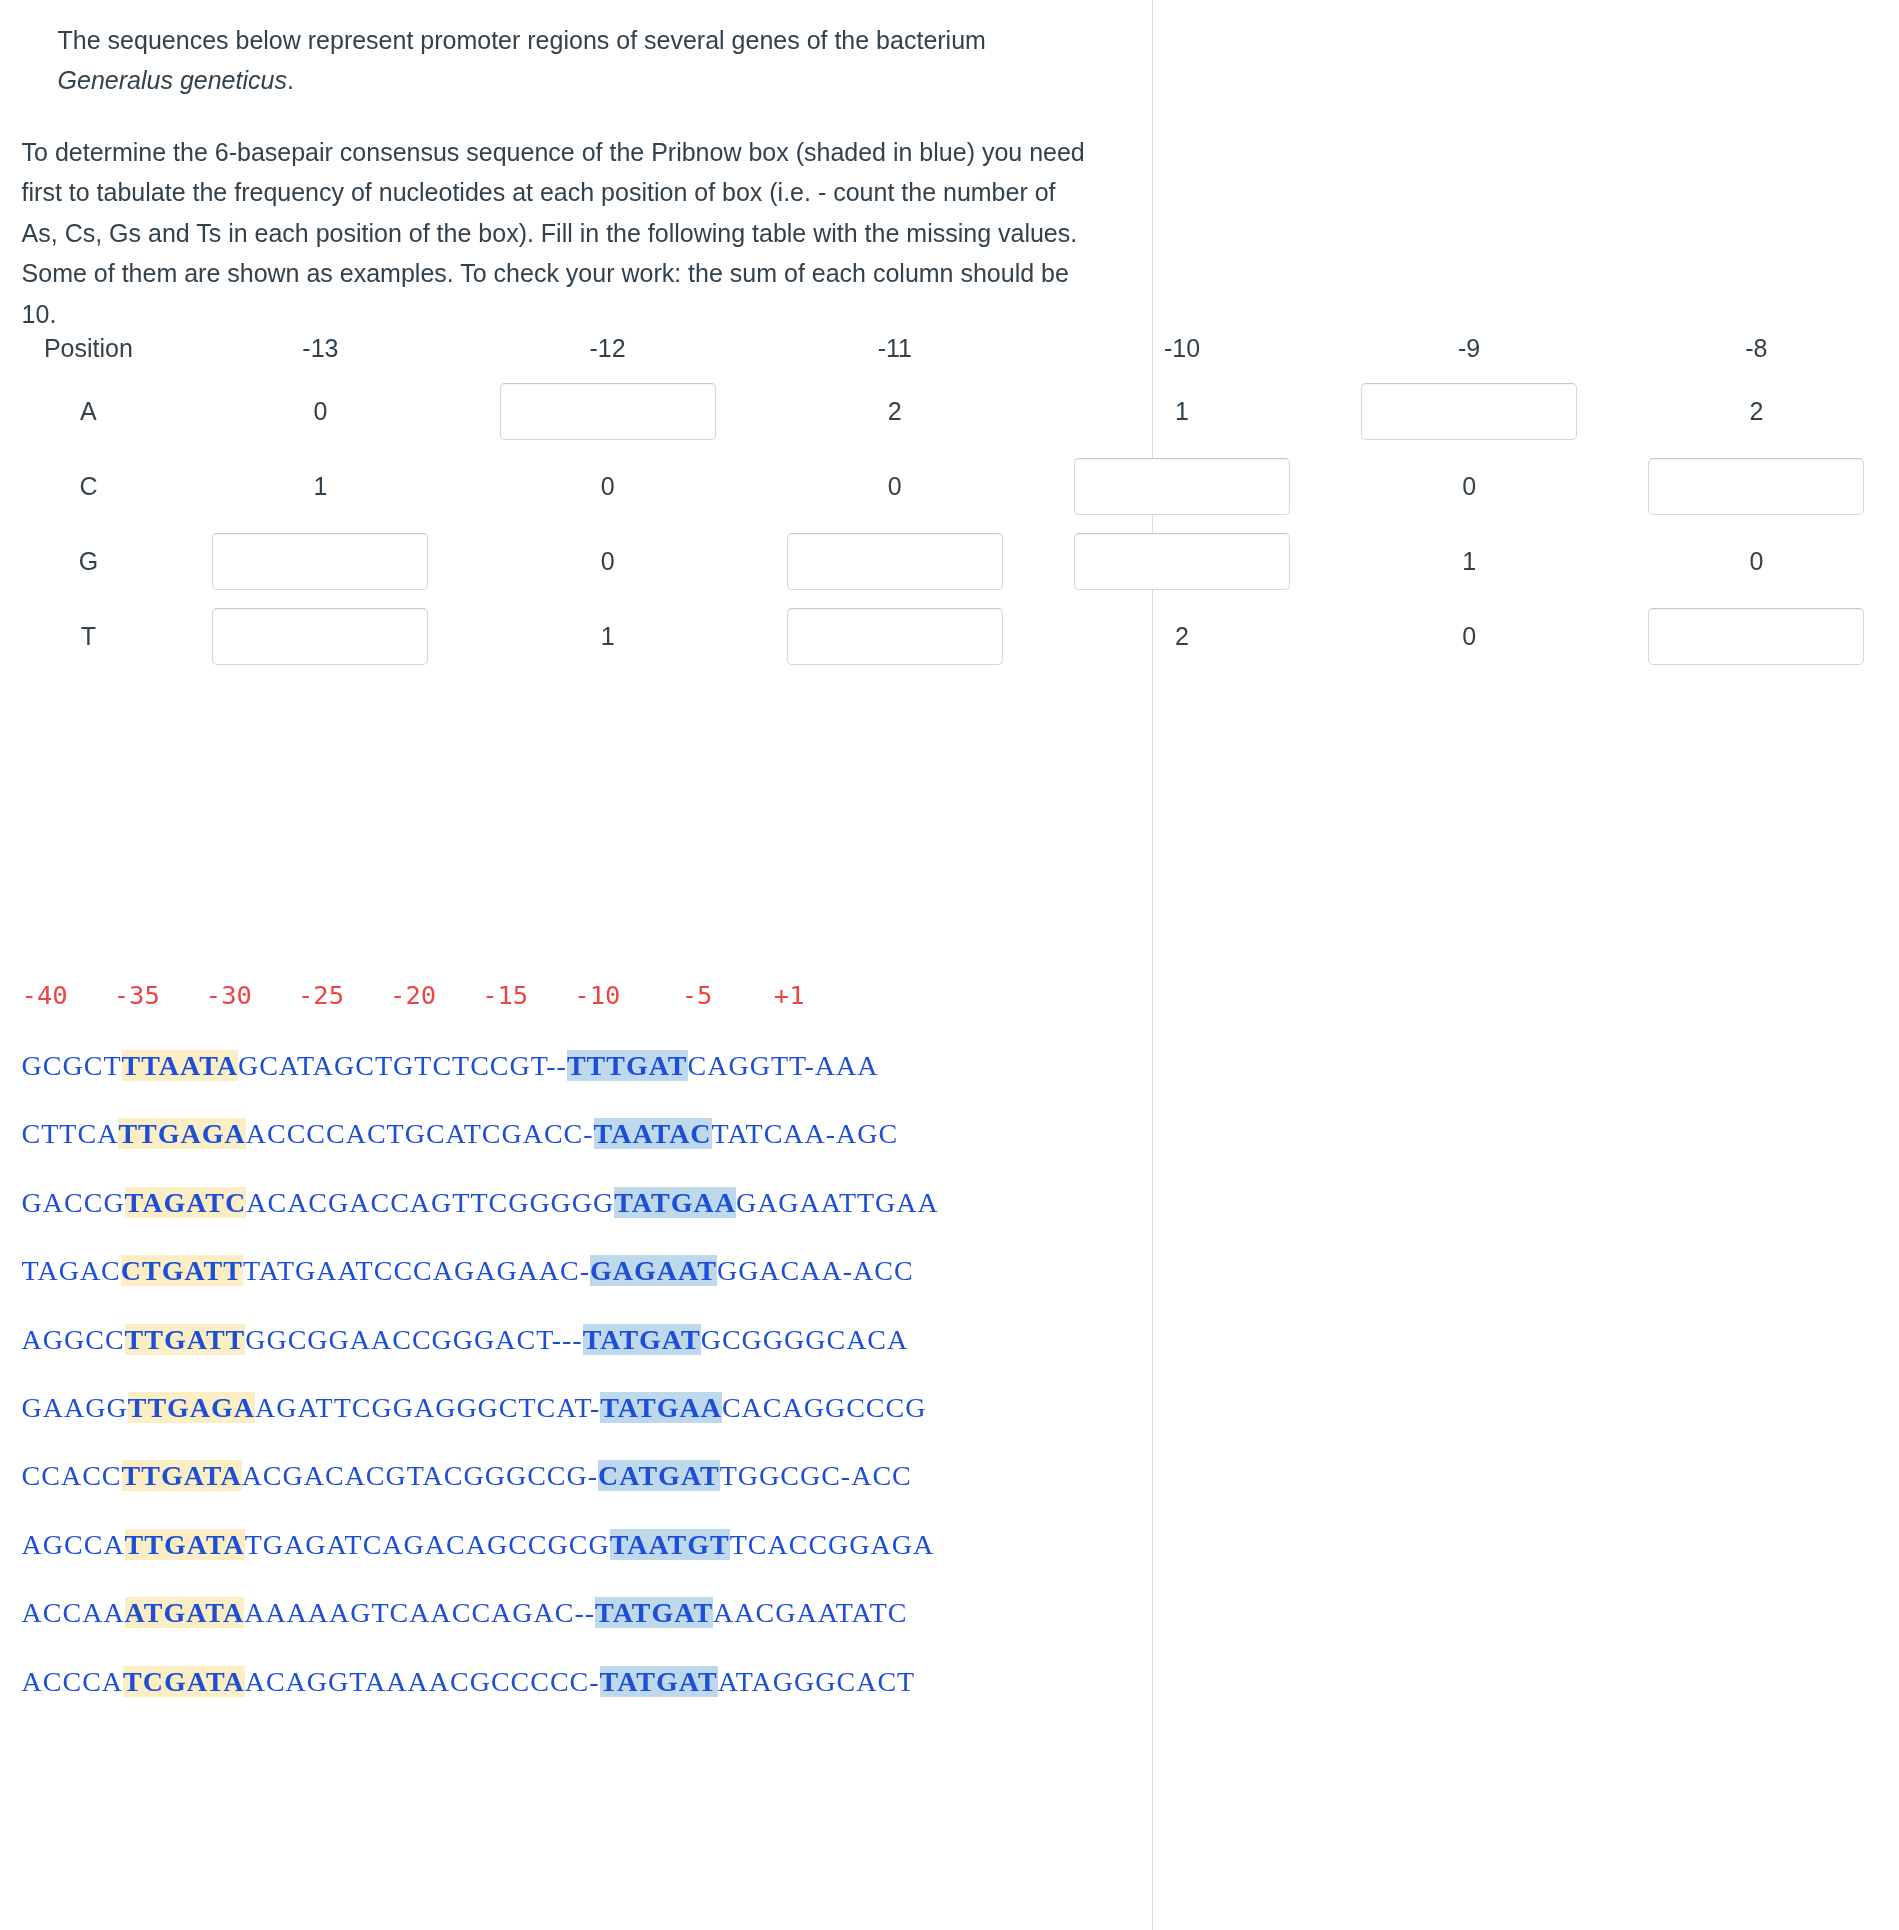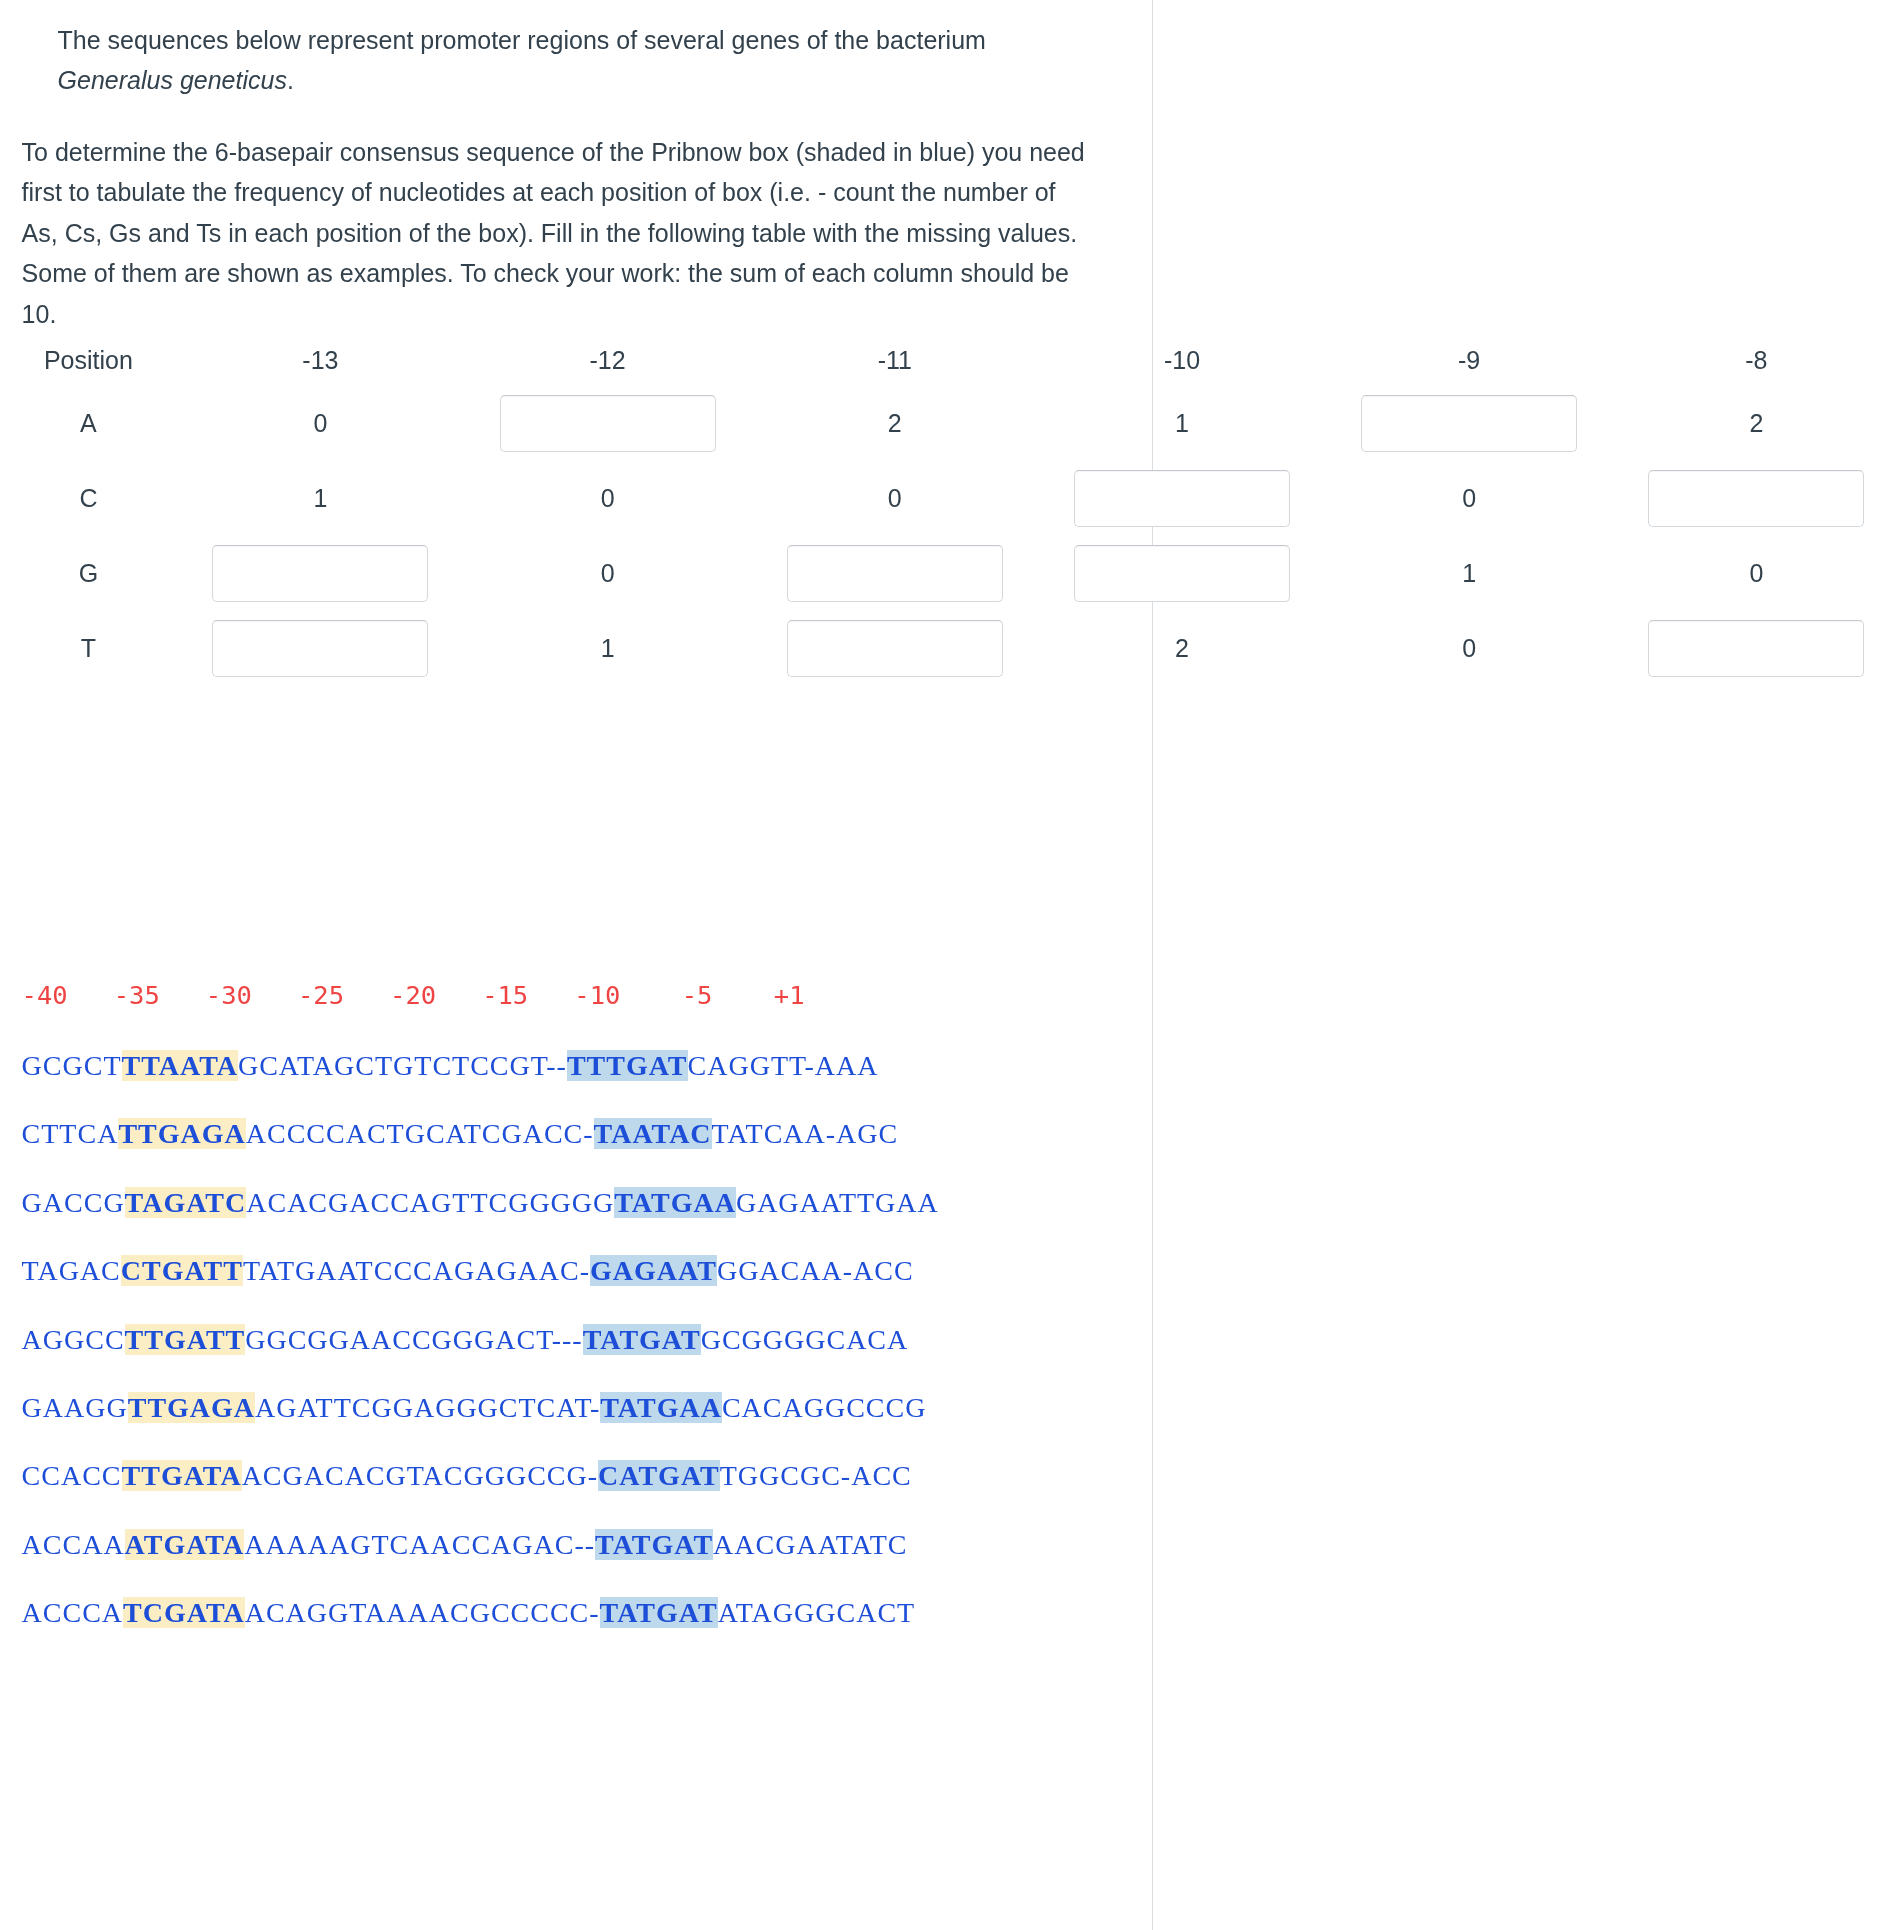--- a/index.html
+++ b/index.html
@@ -42,21 +42,21 @@
     padding: 0 59px 0 21.6px;
   }
   .prose.p1 { padding-top: 19.6px; margin-left: 36px; }
   .prose.p2 { padding-top: 31px; }
   .prose em { font-style: italic; }
 
   
   #freq-table {
     position: absolute;
     left: 0;
-    top: 335px;
+    top: 323px;
     width: 1520px;
   }
   table.freq {
     border-collapse: collapse;
     width: 1900px;
     table-layout: fixed;
   }
   table.freq td, table.freq th {
     border: none;
     padding: 0;
@@ -231,17 +231,18 @@
 <div id="seq-block">
   <div class="ruler">-40   -35   -30   -25   -20   -15   -10    -5    +1</div>
   <div id="seq-lines">
       <div class="seqline"><span>GCGCT</span><span class="m35">TTAATA</span><span>GCATAGCTGTCTCCGT--</span><span class="pribnow">TTTGAT</span><span>CAGGTT-AAA</span></div>
       <div class="seqline"><span>CTTCA</span><span class="m35">TTGAGA</span><span>ACCCCACTGCATCGACC-</span><span class="pribnow">TAATAC</span><span>TATCAA-AGC</span></div>
       <div class="seqline"><span>GACCG</span><span class="m35">TAGATC</span><span>ACACGACCAGTTCGGGGG</span><span class="pribnow">TATGAA</span><span>GAGAATTGAA</span></div>
       <div class="seqline"><span>TAGAC</span><span class="m35">CTGATT</span><span>TATGAATCCCAGAGAAC-</span><span class="pribnow">GAGAAT</span><span>GGACAA-ACC</span></div>
       <div class="seqline"><span>AGGCC</span><span class="m35">TTGATT</span><span>GGCGGAACCGGGACT---</span><span class="pribnow">TATGAT</span><span>GCGGGGCACA</span></div>
       <div class="seqline"><span>GAAGG</span><span class="m35">TTGAGA</span><span>AGATTCGGAGGGCTCAT-</span><span class="pribnow">TATGAA</span><span>CACAGGCCCG</span></div>
       <div class="seqline"><span>CCACC</span><span class="m35">TTGATA</span><span>ACGACACGTACGGGCCG-</span><span class="pribnow">CATGAT</span><span>TGGCGC-ACC</span></div>
+      <div class="seqline"><span>AGCCA</span><span class="m35">TTGATA</span><span>TGAGATCAGACAGCCGCG</span><span class="pribnow">TAATGT</span><span>TCACCGGAGA</span></div>
       <div class="seqline"><span>ACCAA</span><span class="m35">ATGATA</span><span>AAAAAGTCAACCAGAC--</span><span class="pribnow">TATGAT</span><span>AACGAATATC</span></div>
       <div class="seqline"><span>ACCCA</span><span class="m35">TCGATA</span><span>ACAGGTAAAACGCCCCC-</span><span class="pribnow">TATGAT</span><span>ATAGGGCACT</span></div>
     </div>
 </div>
 
 
 </body></html>

